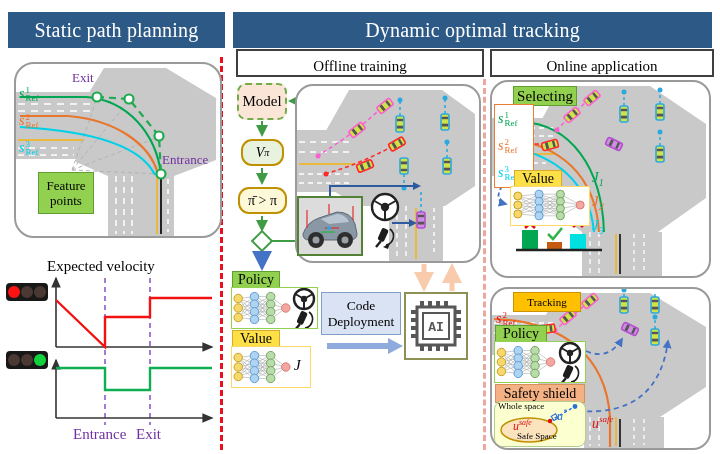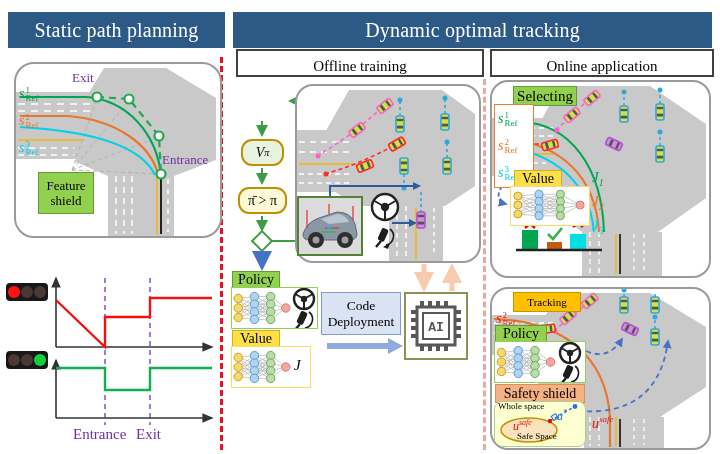--- a/index.html
+++ b/index.html
@@ -99,24 +99,25 @@
         </span>
       </span>
     <span class="abs sref" style="left:3px;top:76px;color:#00d0e8">
         <span>s</span>
         <span class="ss">
           <span>3</span>
           <span>Ref</span>
         </span>
       </span>
     <div class="abs lbl glbl" style="left:22px;top:108px;width:54px;height:40px;font-size:13px;line-height:15px">
-        <span>Feature shield</span>
+        <span>Feature points</span>
       </div>
   </div>
 
+  <span class="abs" style="left:47px;top:258px;font-size:15px">Expected velocity</span>
   <div class="abs tl" style="left:6px;top:283px;width:38px;height:18px">
       <i style="background:#ff1212"></i>
       <i style="background:#4a3832"></i>
       <i style="background:#4a3832"></i>
     </div>
   <div class="abs tl" style="left:6px;top:351px;width:38px;height:18px">
       <i style="background:#4a3832"></i>
       <i style="background:#4a3832"></i>
       <i style="background:#12d23c"></i>
     </div>
@@ -155,20 +156,23 @@
     <line x1="37" y1="138" x2="37" y2="152" stroke="#3f9b45" stroke-width="2" marker-end="url(#ag)"></line>
     <line x1="70" y1="23" x2="65" y2="23" stroke="#3f9b45" stroke-width="2" marker-end="url(#ag)"></line>
     <line x1="45" y1="163" x2="70" y2="163" stroke="#3f9b45" stroke-width="2"></line>
     <rect x="30" y="156" width="14" height="14" transform="rotate(45 37 163)" fill="#fff" stroke="#3f9b45" stroke-width="2"></rect>
     <line x1="37" y1="173" x2="37" y2="189" stroke="#4472c4" stroke-width="4" marker-end="url(#abl)"></line>
     <line x1="199" y1="186" x2="199" y2="209" stroke="#f8cbad" stroke-width="5" marker-end="url(#ap)"></line>
     <line x1="227" y1="213" x2="227" y2="190" stroke="#f8cbad" stroke-width="5" marker-end="url(#ap)"></line>
     <polygon points="102,265 163,265 163,260 178,268 163,276 163,271 102,271" fill="#8faadc"></polygon>
   </svg>
 
+  <div class="abs fbox" style="left:237px;top:83px;width:50px;height:37px;background:#fbe5d6;border:2px dashed #70ad47;border-radius:9px;font-size:15px">
+      <span>Model</span>
+    </div>
   <div class="abs fbox" style="left:241px;top:139px;width:43px;height:27px;background:#e7f2df;border:2px solid #bf9000;border-radius:11px;font-size:14px;font-style:italic">
       <span>V</span>
       <sup style="font-size:10px">π</sup>
     </div>
   <div class="abs fbox" style="left:238px;top:187px;width:49px;height:27px;background:#fdf8d8;border:2px solid #bf9000;border-radius:11px;font-size:14px;">
       <span>π̄ &gt; π</span>
     </div>
 
   <div class="abs panel" style="left:295px;top:84px;width:186px;height:179px;border-radius:18px;overflow:hidden">
     <svg id="scene-off" width="182" height="175" viewBox="0 0 182 175">

